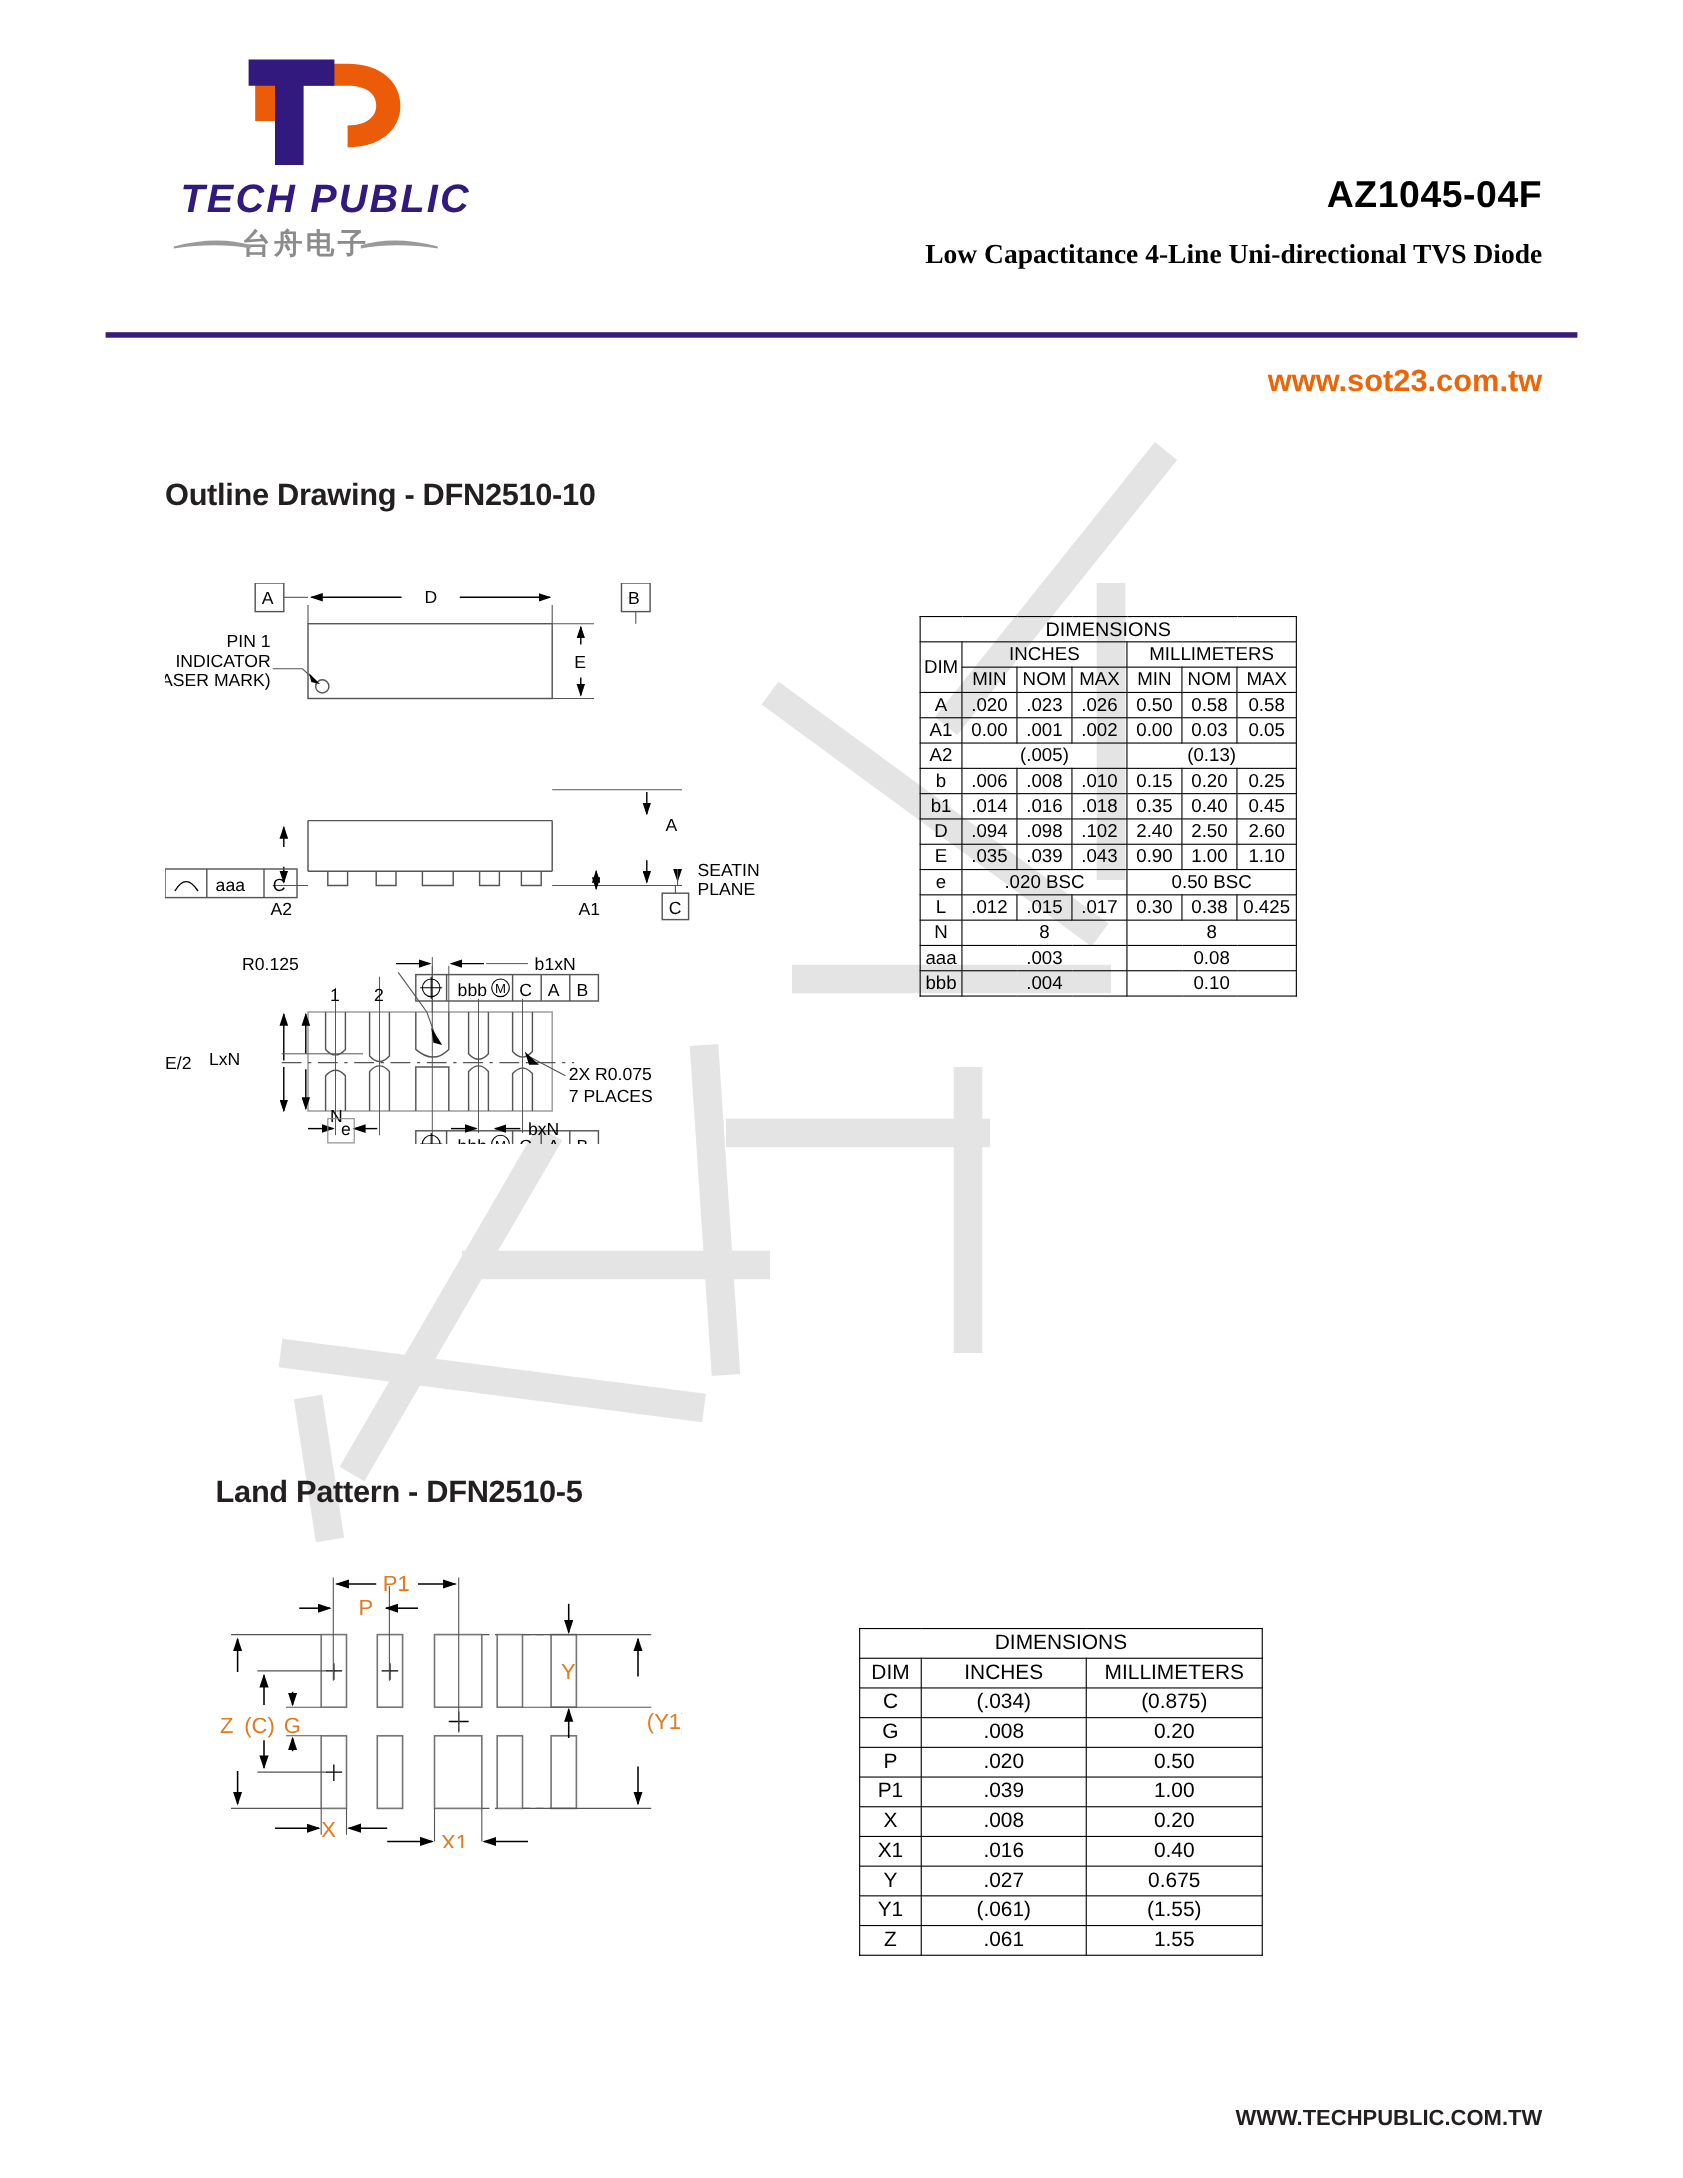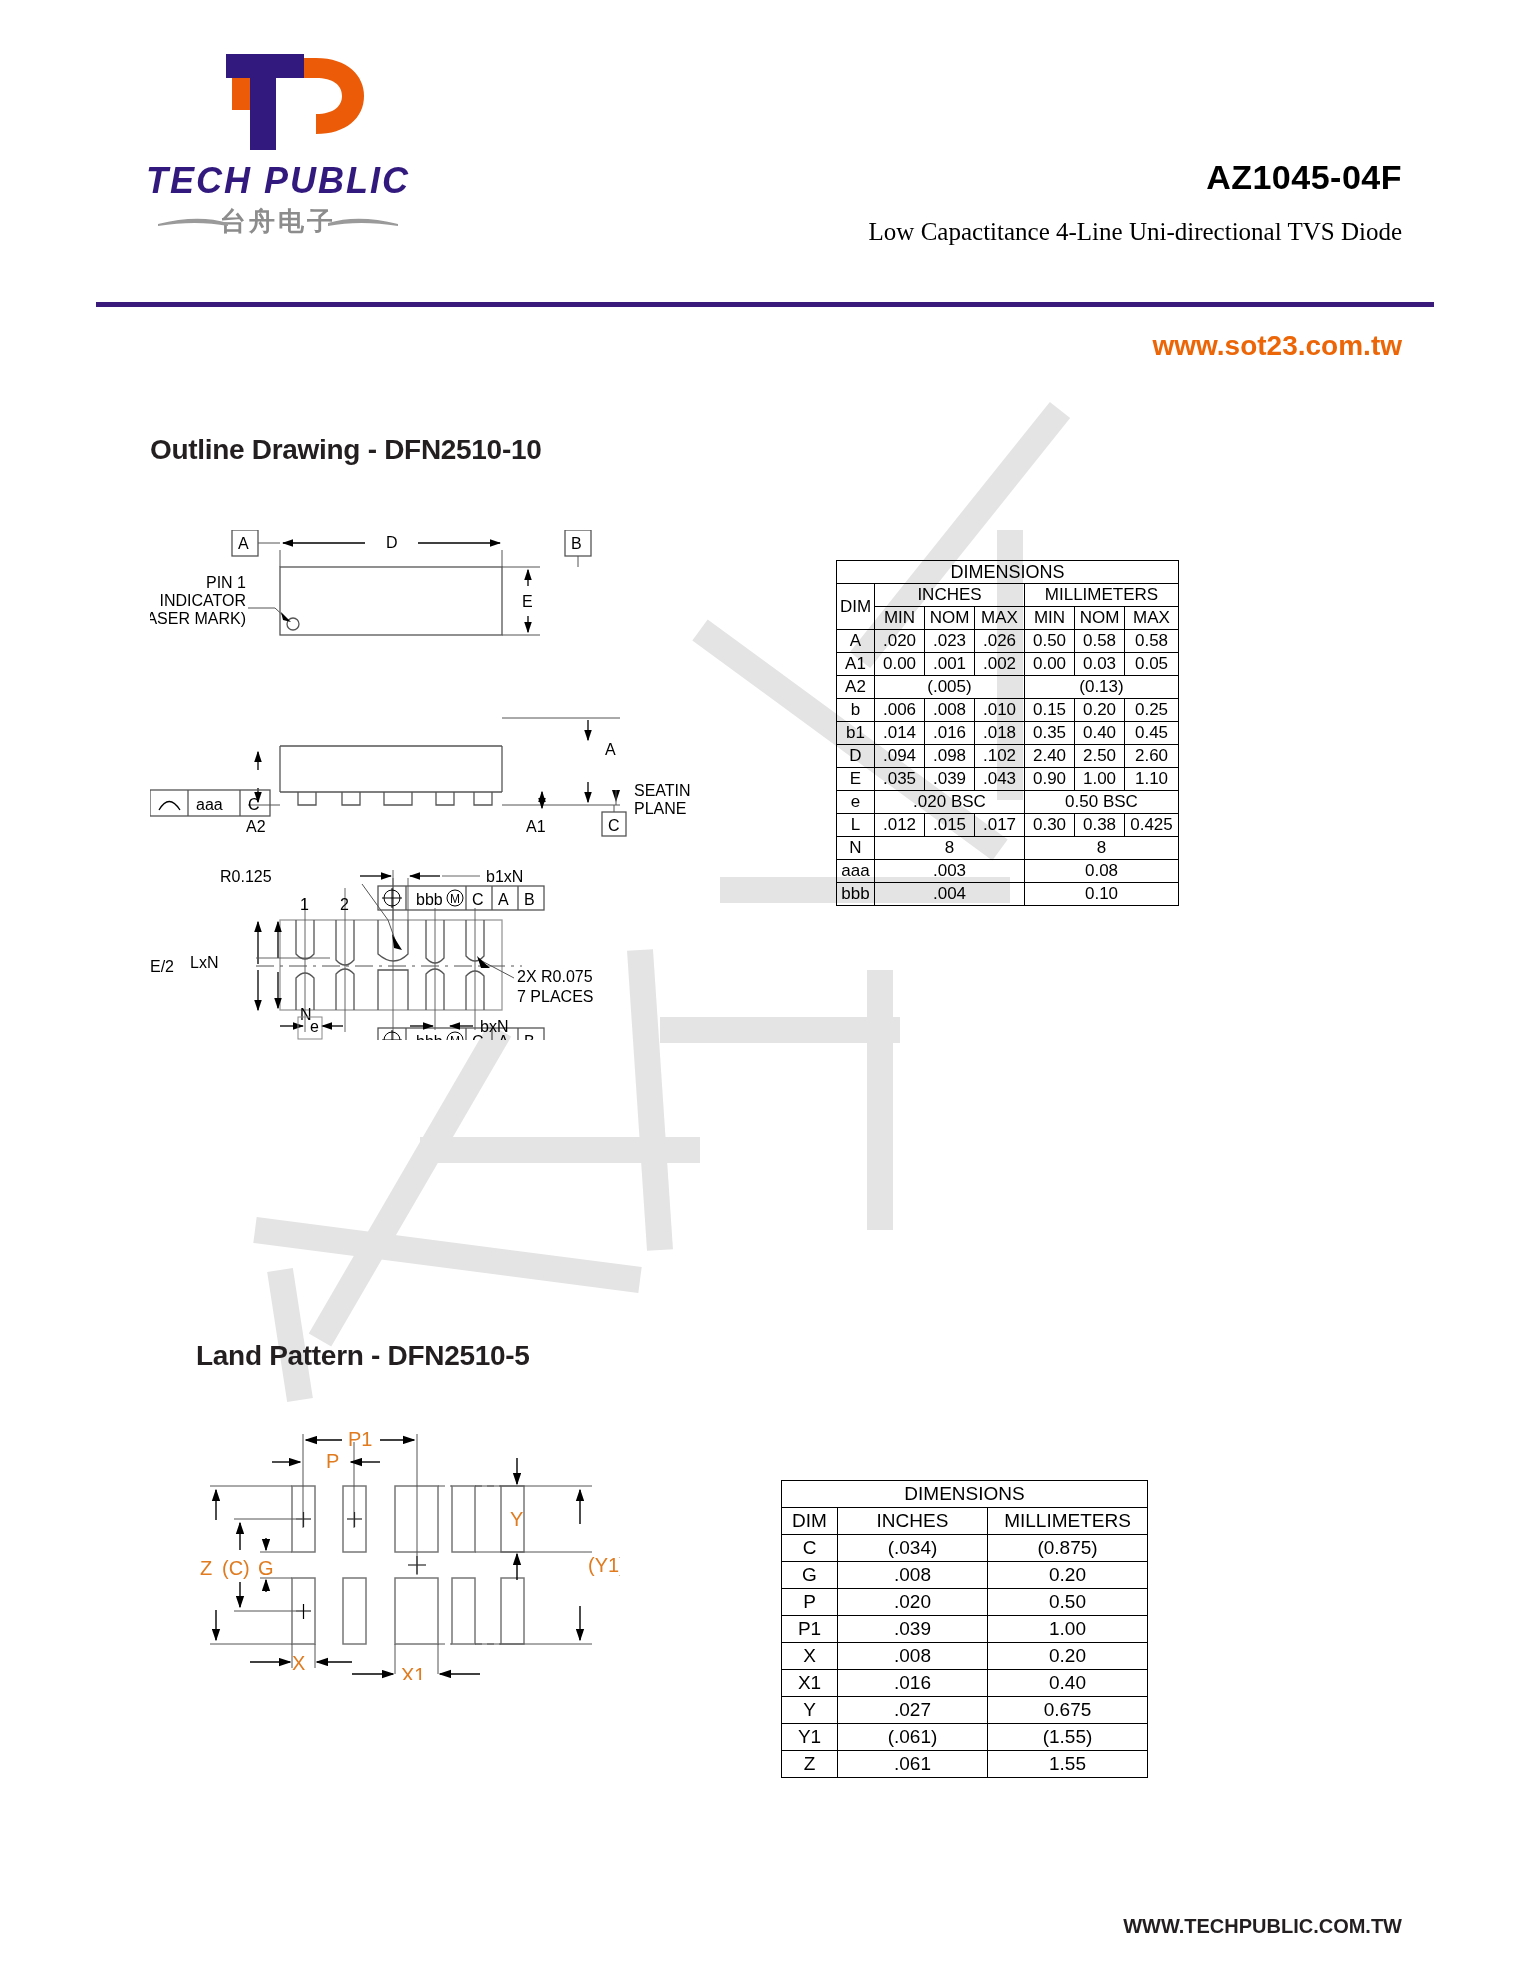--- a/index.html
+++ b/index.html
@@ -24,21 +24,21 @@
   
   .header { position: absolute; left: 0; top: 0; width: 1530px; height: 310px; z-index: 3; }
 
   .logo-wrap {
     position: absolute; left: 128px; top: 52px;
     width: 300px; height: 200px;
   }
   .logo-mark { position: absolute; left: 60px; top: 0; width: 190px; height: 100px; }
   .logo-name {
     position: absolute; left: 0; top: 108px; width: 300px;
-    text-align: center;
+    text-align: right;
     font-family: "Liberation Sans", sans-serif;
     font-weight: bold; font-style: italic;
     font-size: 36px; letter-spacing: 2px;
     color: #31197d;
   }
   .logo-cn {
     position: absolute; left: 0; top: 152px; width: 300px;
     text-align: center;
   }
   .logo-cn-text {
@@ -51,21 +51,21 @@
     position: absolute; right: 128px; top: 158px;
     font-family: "Liberation Sans", sans-serif;
     font-weight: bold;
     font-size: 34px;
     color: #000000;
     letter-spacing: 0.5px;
   }
   .subtitle {
     position: absolute; right: 128px; top: 218px;
     font-family: "Liberation Serif", serif;
-    font-weight: normal;
+    font-weight: bold;
     font-size: 25px;
     color: #000000;
   }
   .hrule {
     position: absolute; left: 96px; top: 302px;
     width: 1338px; height: 5px;
     background: #3a1a7a;
   }
   .website {
     position: absolute; right: 128px; top: 330px;

